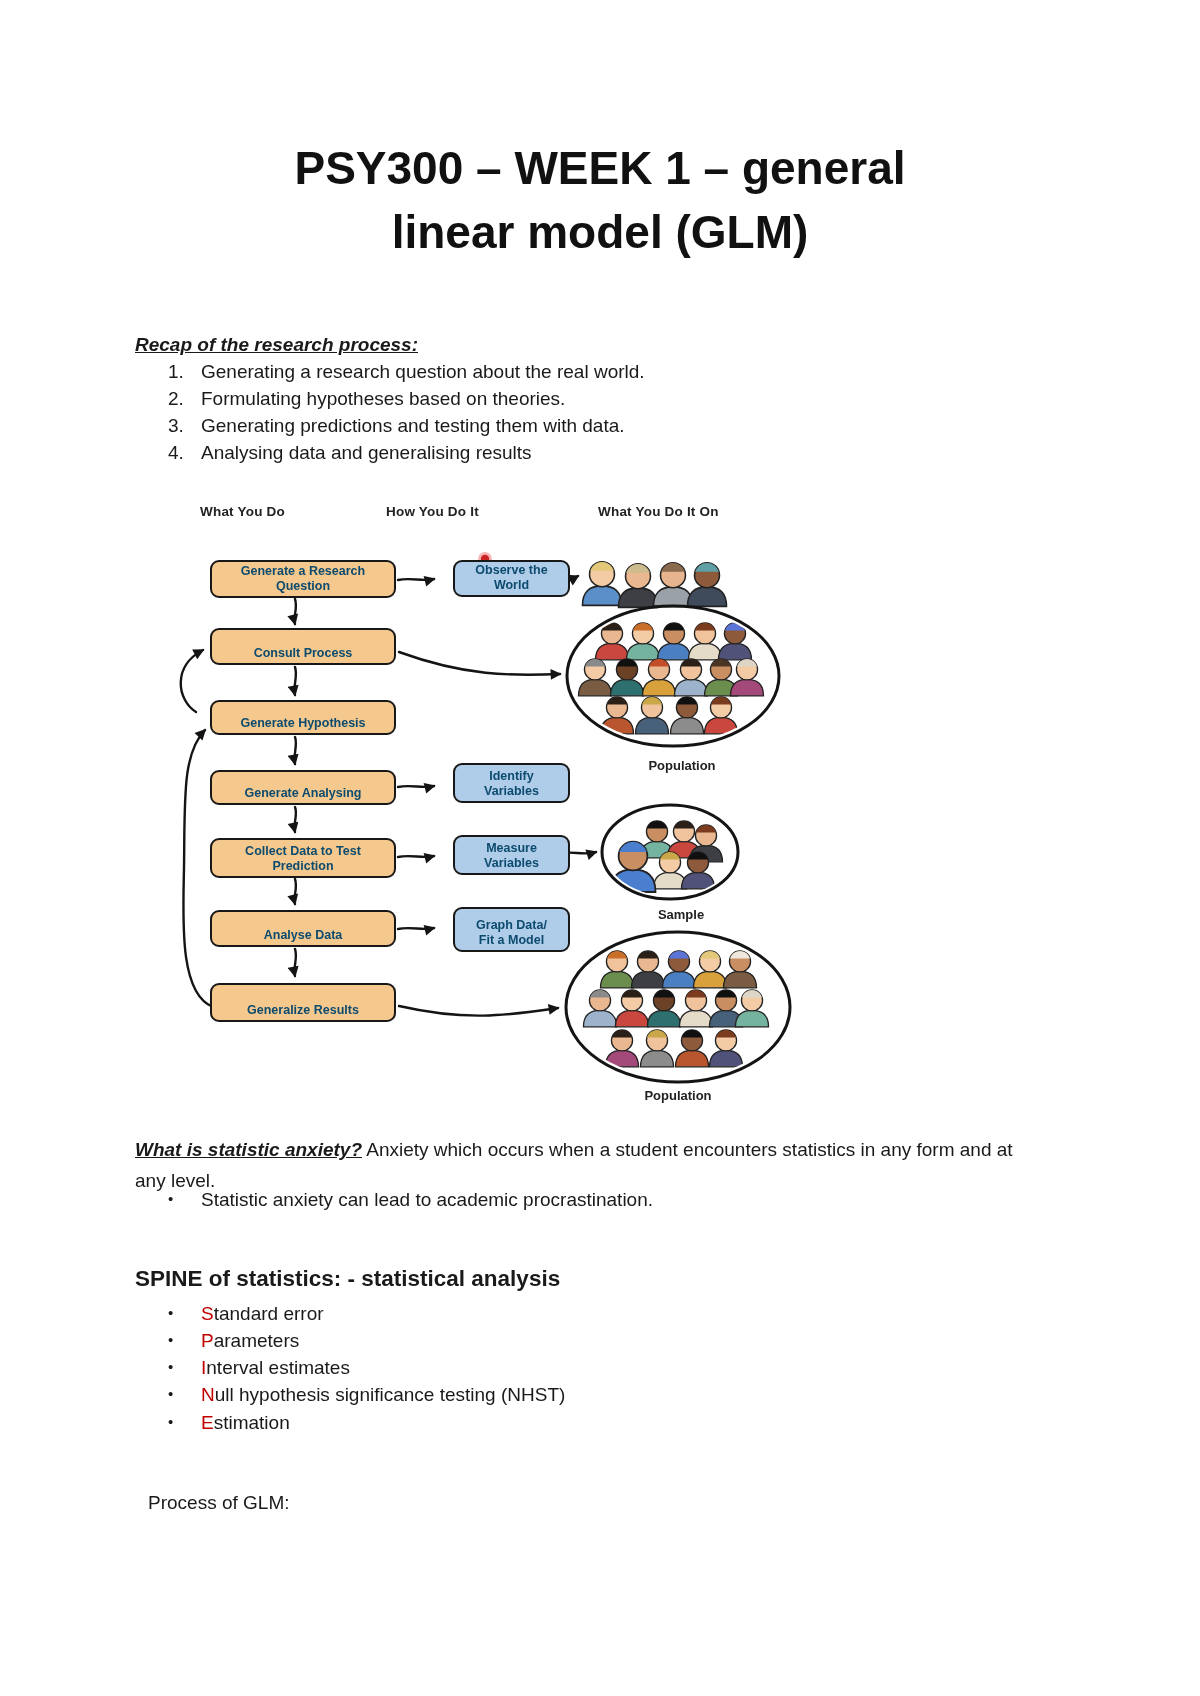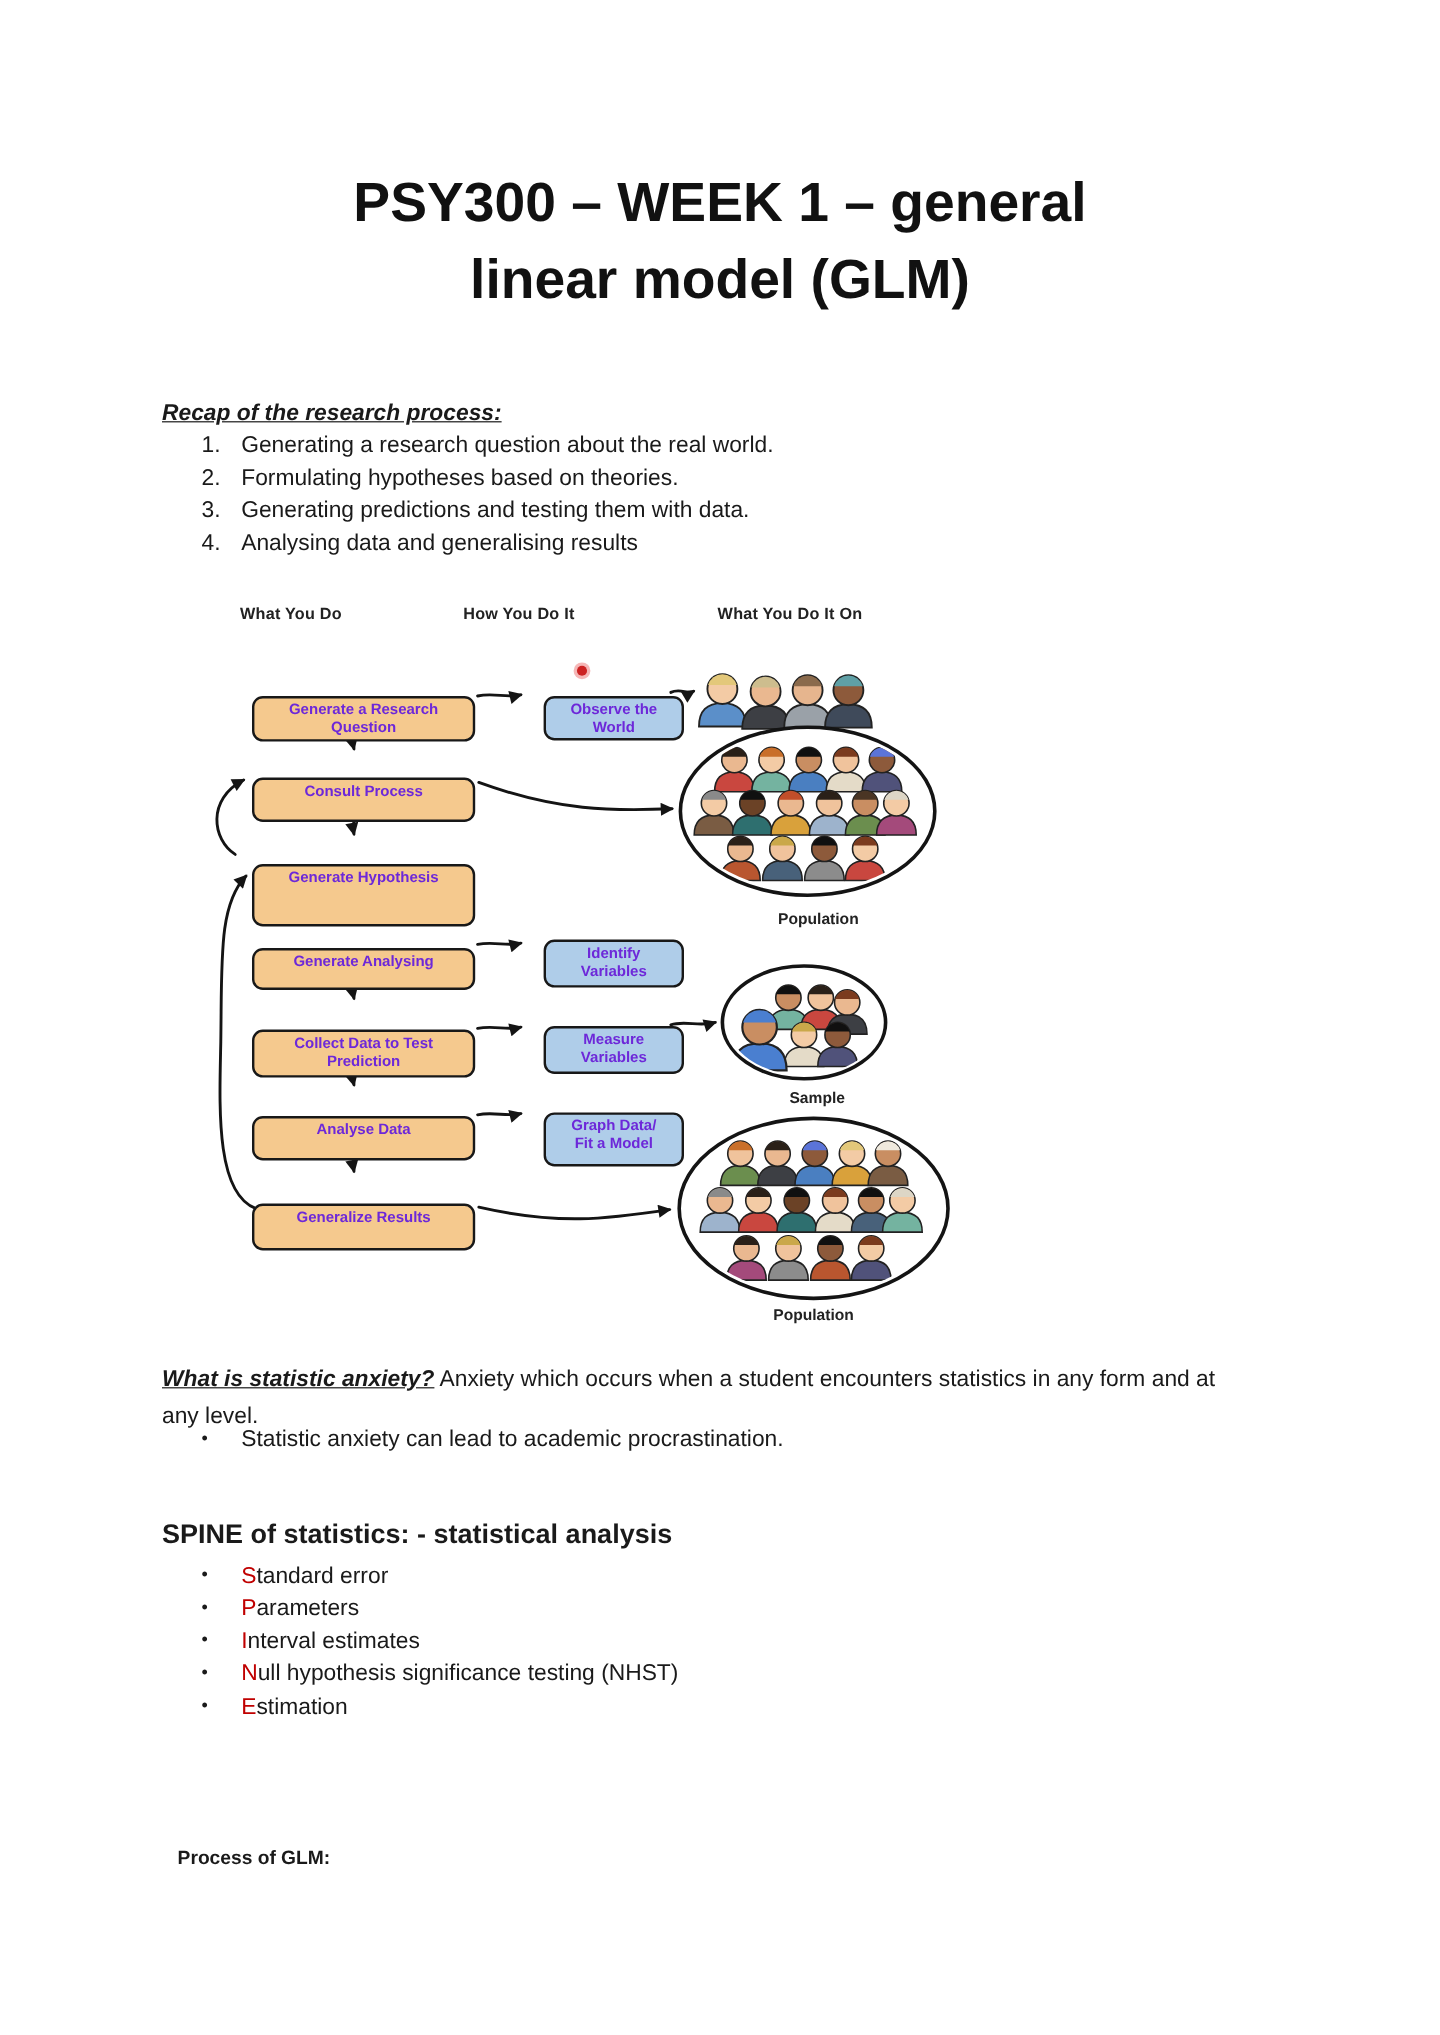--- a/index.html
+++ b/index.html
@@ -9,31 +9,31 @@
          font-weight:700;font-size:46px;line-height:64px;color:#111;}
   .recap-heading{position:absolute;left:135px;top:334px;font-size:19px;font-weight:600;
          font-style:italic;text-decoration:underline;}
   .li-row{position:absolute;left:168px;font-size:19px;display:flex;align-items:baseline;white-space:nowrap;}
   .marker{display:inline-block;width:33px;flex:0 0 33px;}
   .blt{font-size:15px;position:relative;top:-2px;}
   .anx{position:absolute;left:135px;top:1134px;width:912px;font-size:19px;line-height:31px;}
   .anx-lead{font-style:italic;font-weight:600;text-decoration:underline;}
   .spine-heading{position:absolute;left:135px;top:1266px;font-size:22.5px;font-weight:700;}
   .red{color:#C00000;}
-  .process-heading{position:absolute;left:148px;top:1492px;font-size:16px;font-weight:700;margin-top:48px;}
+  .process-heading{position:absolute;left:148px;top:1492px;font-size:19px;font-weight:400;}
 
   
   .diagram{position:absolute;left:165px;top:500px;width:640px;height:615px;}
   .diagram svg.art{position:absolute;left:0;top:0;}
   .dheader{position:absolute;width:170px;text-align:left;font-size:13.5px;font-weight:700;color:#222;
            letter-spacing:.2px;}
   .dlabel{position:absolute;width:170px;text-align:center;font-size:13px;font-weight:600;color:#222;}
   .pbox,.mbox{position:absolute;box-sizing:border-box;border:2.2px solid #181818;border-radius:9px;
-           display:flex;align-items:flex-start;justify-content:center;text-align:center;
-           font-size:12.5px;font-weight:600;color:#6d28d9;line-height:1.22;padding:2px 4px;margin-top:20px;}
+           display:flex;align-items:flex-end;justify-content:center;text-align:center;
+           font-size:12.5px;font-weight:600;color:#0c4a6e;line-height:1.22;padding:2px 4px;}
   .pbox{background:#F5C98E;width:186px;left:45px;}
   .mbox{background:#AFCDE9;width:117px;left:288px;}
   .pbox span{max-width:158px;}
   .mbox span{max-width:80px;}
 </style>
 </head>
 <body>
 
 <div class="page">
 
@@ -166,21 +166,21 @@
     <div class="dheader" style="left:35px;top:4px">What You Do</div>
     <div class="dheader" style="left:221px;top:4px">How You Do It</div>
     <div class="dheader" style="left:433px;top:4px">What You Do It On</div>
 
     <div class="pbox" style="top:60px;height:38px">
       <span>Generate a Research Question</span>
       </div>
     <div class="pbox" style="top:128px;height:37px">
       <span>Consult Process</span>
       </div>
-    <div class="pbox" style="top:200px;height:52px">
+    <div class="pbox" style="top:200px;height:35px">
       <span>Generate Hypothesis</span>
       </div>
     <div class="pbox" style="top:270px;height:35px">
       <span>Generate Analysing</span>
       </div>
     <div class="pbox" style="top:338px;height:40px">
       <span>Collect Data to Test Prediction</span>
       </div>
     <div class="pbox" style="top:410px;height:37px">
       <span>Analyse Data</span>

